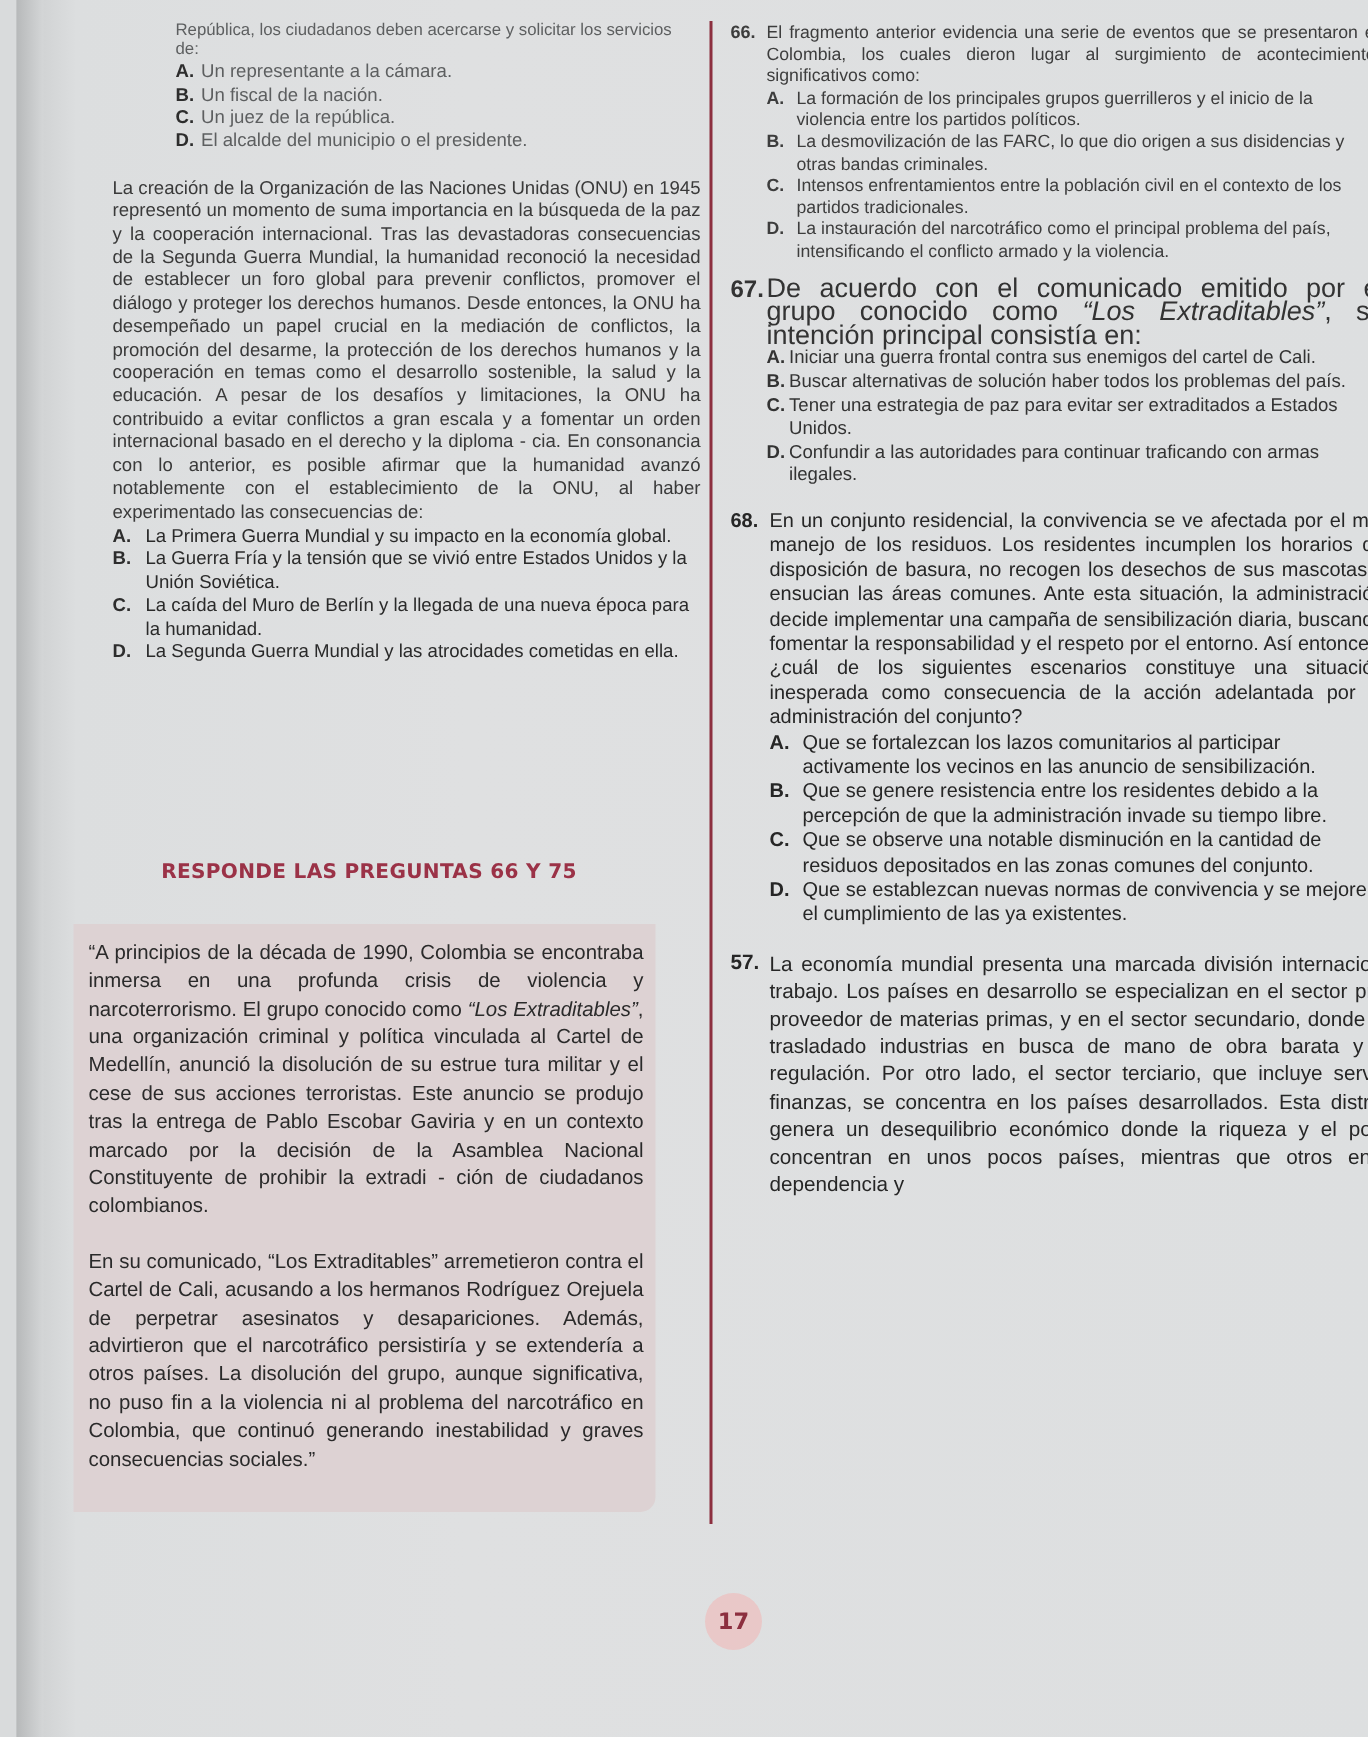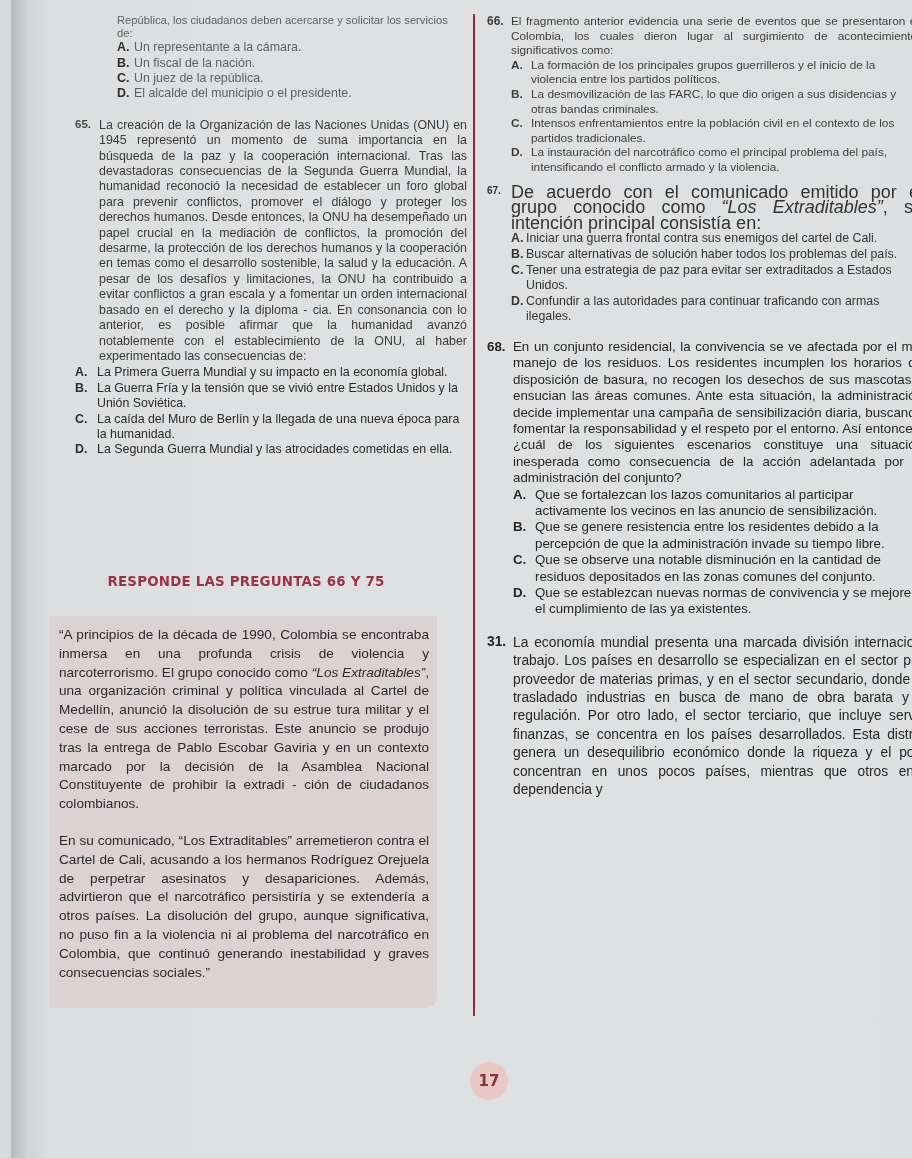--- a/index.html
+++ b/index.html
@@ -85,21 +85,20 @@
           <span class="txt">Un juez de la república.</span>
         </div>
       <div class="opt">
           <span class="letter">D.</span>
           <span class="txt">El alcalde del municipio o el presidente.</span>
         </div>
     </div>
 
     <div style="margin-top:16px; margin-left:-32px; width:392px;">
       <div class="q-head">
-        <span class="q-num" style="font-size:11.5px; color:#4a4a4a;">65.</span>
         <p class="q-stem q-body" style="color:#3a3a3a;">La creación de la Organización de las Naciones Unidas (ONU) en 1945 representó un momento de suma importancia en la búsqueda de la paz y la cooperación internacional. Tras las devastadoras consecuencias de la Segunda Guerra Mundial, la humanidad reconoció la necesidad de establecer un foro global para prevenir conflictos, promover el diálogo y proteger los derechos humanos. Desde entonces, la ONU ha desempeñado un papel crucial en la mediación de conflictos, la promoción del desarme, la protección de los derechos humanos y la cooperación en temas como el desarrollo sostenible, la salud y la educación. A pesar de los desafíos y limitaciones, la ONU ha contribuido a evitar conflictos a gran escala y a fomentar un orden internacional basado en el derecho y la diploma - cia. En consonancia con lo anterior, es posible afirmar que la humanidad avanzó notablemente con el establecimiento de la ONU, al haber experimentado las consecuencias de:</p>
       </div>
       <div style="margin-top:1px;">
         <div class="opt" style="margin-left:0;">
             <span class="letter" style="width:22px;">A.</span>
             <span class="txt">La Primera Guerra Mundial y su impacto en la economía global.</span>
           </div>
         <div class="opt">
             <span class="letter" style="width:22px;">B.</span>
             <span class="txt">La Guerra Fría y la tensión que se vivió entre Estados Unidos y la Unión Soviética.</span>
@@ -149,21 +148,21 @@
           </div>
         <div class="r-opt" style="font-size:11.8px; line-height:14.6px;">
             <span class="letter">D.</span>
             <span class="txt">La instauración del narcotráfico como el principal problema del país, intensificando el conflicto armado y la violencia.</span>
           </div>
       </div>
     </div>
 
     <div style="margin-top:10px; color:#333;">
       <div class="q-head">
-        <span class="q-num" style="font-size:10px;">67.</span>
+        <span class="q-num" style="font-size:16px;">67.</span>
         <p class="r-stem q-body"><span>De acuerdo con el comunicado emitido por el grupo conocido como </span><i>“Los Extraditables”</i><span>, su intención principal consistía en:</span></p>
       </div>
       <div style="margin-left:24px;">
         <div class="r-opt">
             <span class="letter" style="width:15px;">A.</span>
             <span class="txt">Iniciar una guerra frontal contra sus enemigos del cartel de Cali.</span>
           </div>
         <div class="r-opt">
             <span class="letter" style="width:15px;">B.</span>
             <span class="txt">Buscar alternativas de solución haber todos los problemas del país.</span>
@@ -199,20 +198,20 @@
           </div>
         <div class="r-opt big">
             <span class="letter">D.</span>
             <span class="txt">Que se establezcan nuevas normas de convivencia y se mejore el cumplimiento de las ya existentes.</span>
           </div>
       </div>
     </div>
 
     <div style="margin-top:16px; width:470px;">
       <div class="q-head big">
-        <span class="q-num" style="width:26px; font-size:13.8px;">31.</span>
+        <span class="q-num" style="width:26px; font-size:13.8px;">57.</span>
         <p class="q-body" style="font-size:13.8px; line-height:18.4px; text-align:justify;">La economía mundial presenta una marcada división internacional del trabajo. Los países en desarrollo se especializan en el sector primario, proveedor de materias primas, y en el sector secundario, donde se han trasladado industrias en busca de mano de obra barata y menor regulación. Por otro lado, el sector terciario, que incluye servicios y finanzas, se concentra en los países desarrollados. Esta distribución genera un desequilibrio económico donde la riqueza y el poder se concentran en unos pocos países, mientras que otros enfrentan dependencia y</p>
       </div>
     </div>
   </div>
 
   <div class="page-num">17</div>
 </div>
 
 </body></html>

